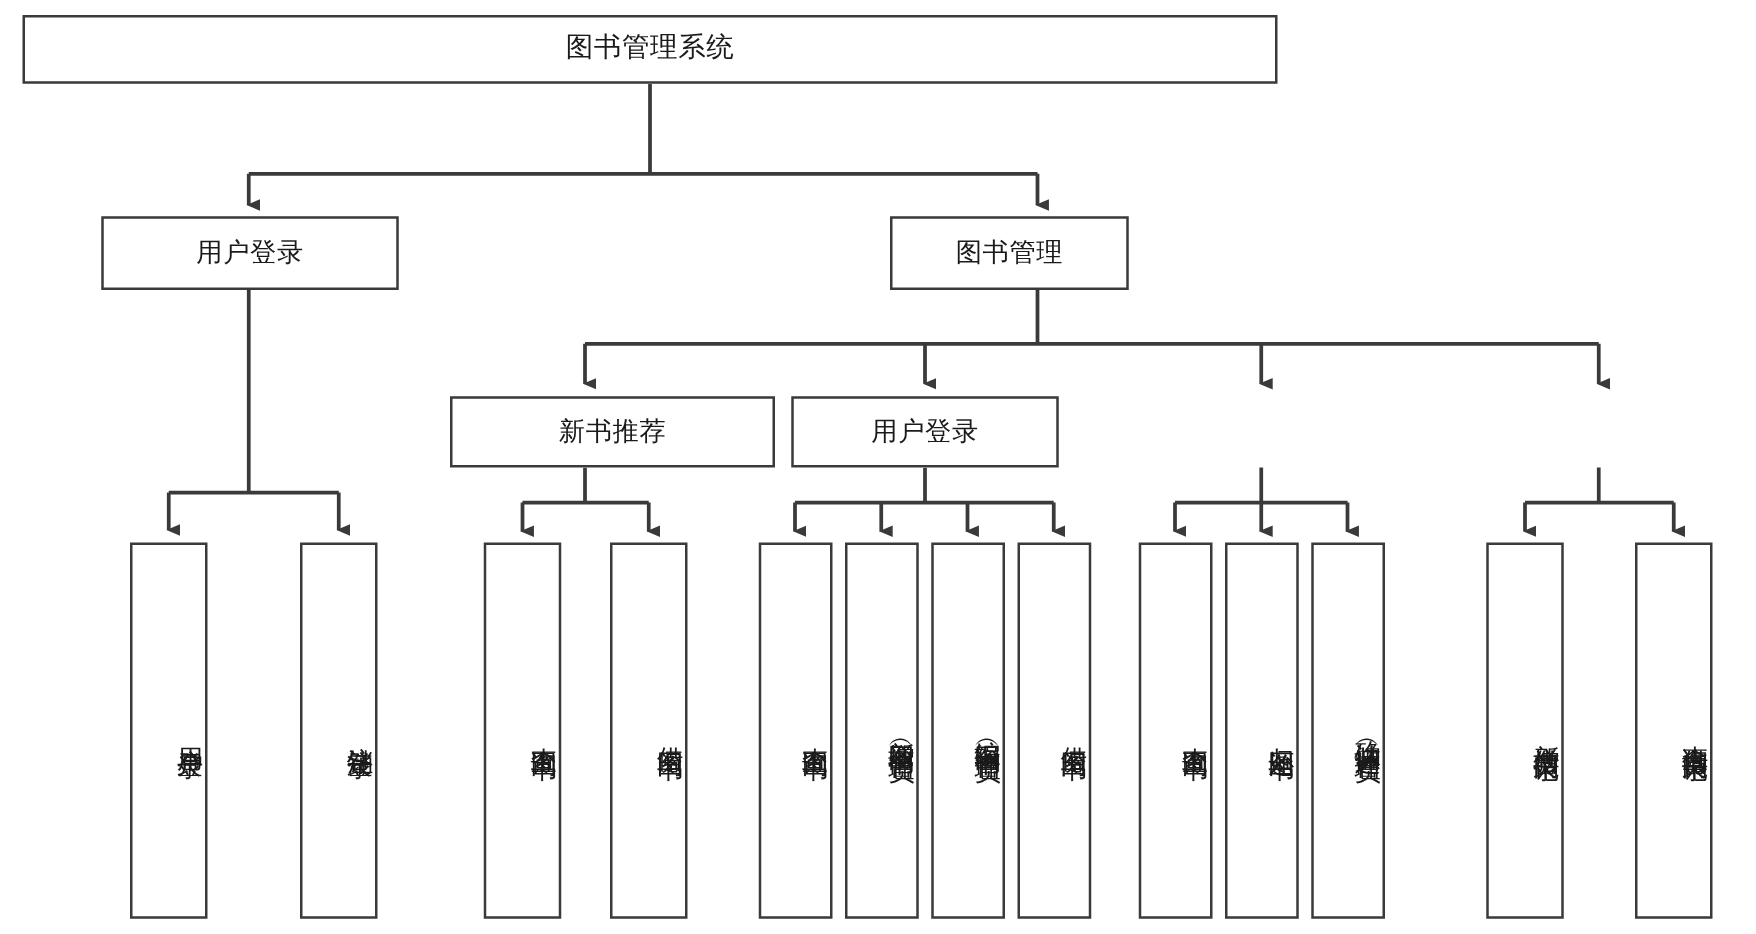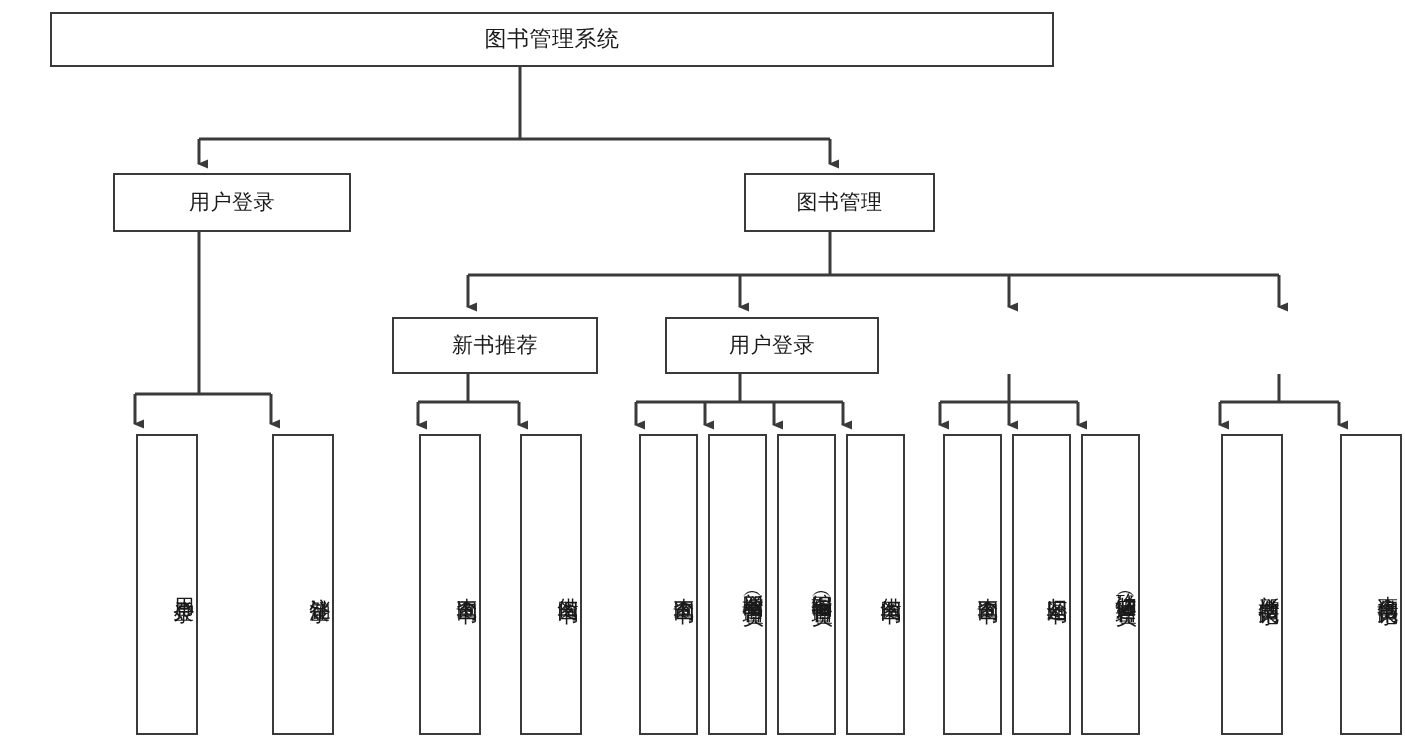--- a/index.html
+++ b/index.html
@@ -28,21 +28,20 @@
   .node {
     position: absolute;
     box-sizing: border-box;
     background: #ffffff;
     border: 2.5px solid #3a3a3a;
     display: flex;
     align-items: center;
     justify-content: center;
     text-align: center;
     color: #1a1a1a;
-    margin-left: 32px;
   }
   .node.h {
     font-size: 21px;
     line-height: 1.2;
     letter-spacing: 0.5px;
   }
   .node.root {
     font-size: 22px;
   }
   .node.v {
@@ -130,21 +129,21 @@
   </div>
 
   <div class="node h" style="left:81px; top:173px; width:238px; height:59px;">
     <span>用户登录</span>
   </div>
 
   <div class="node h" style="left:712px; top:173px; width:191px; height:59px;">
     <span>图书管理</span>
   </div>
 
-  <div class="node h" style="left:360px; top:317px; width:206px; height:57px;">
+  <div class="node h" style="left:360px; top:317px; width:260px; height:57px;">
     <span>新书推荐</span>
   </div>
 
   <div class="node h" style="left:633px; top:317px; width:214px; height:57px;">
     <span>用户登录</span>
   </div>
 
 
 
   <div class="node v" style="left:104px; top:434px; width:62px; height:301px;">

